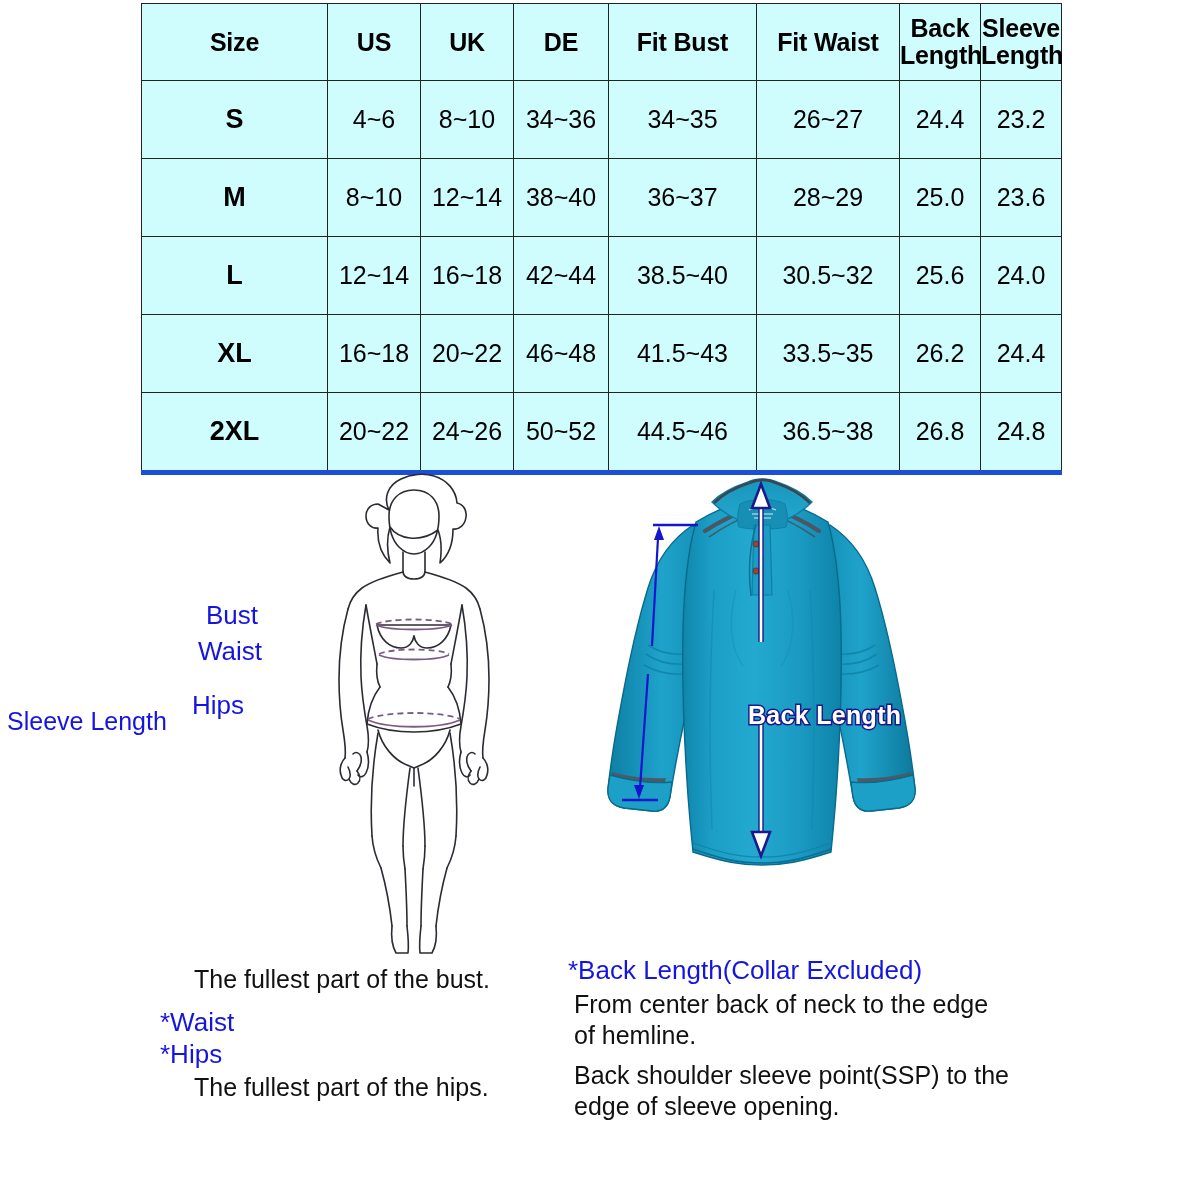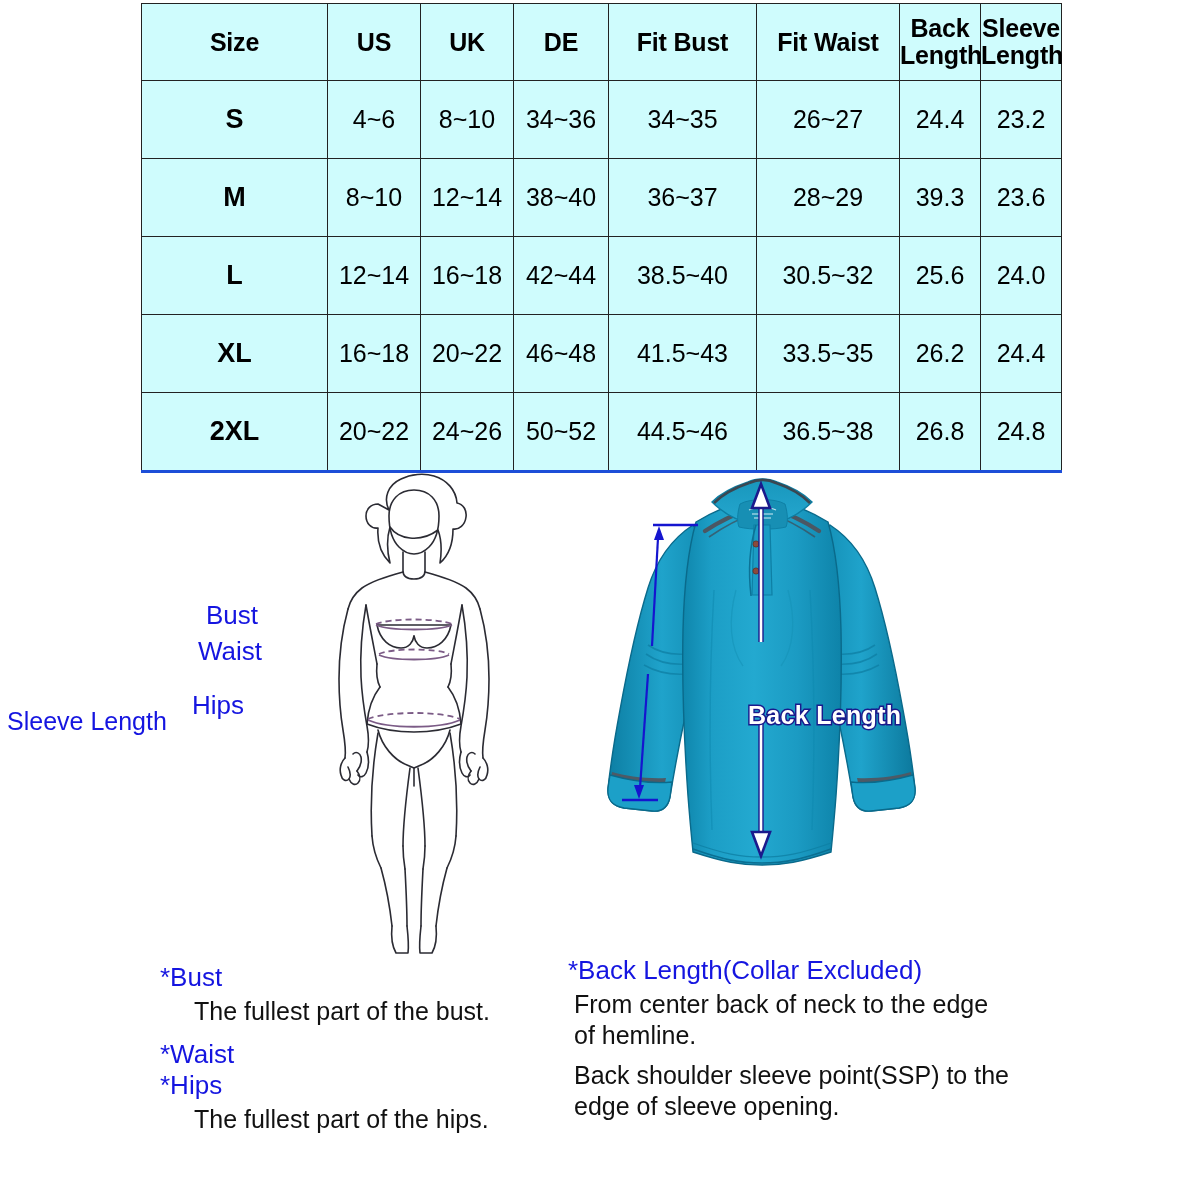--- a/index.html
+++ b/index.html
@@ -51,21 +51,21 @@
     font-size: 25px;
   }
   table.size-table tbody td.sz {
     font-weight: bold;
     font-size: 27px;
   }
   table.size-table tbody td.it {
     font-size: 25px;
   }
   table.size-table tbody tr:last-child td {
-    border-bottom: 3px solid #1d4ed8;
+    border-bottom: 5px solid #1d4ed8;
   }
   
   col.c-size   { width: 186px; }
   col.c-us     { width: 93px; }
   col.c-uk     { width: 93px; }
   col.c-de     { width: 95px; }
   col.c-bust   { width: 148px; }
   col.c-waist  { width: 143px; }
   col.c-back   { width: 81px; }
   col.c-sleeve { width: 81px; }
@@ -195,21 +195,21 @@
         <td>24.4</td>
         <td>23.2</td>
       </tr>
       <tr>
         <td class="sz">M</td>
         <td class="it">8~10</td>
         <td class="it">12~14</td>
         <td class="it">38~40</td>
         <td>36~37</td>
         <td>28~29</td>
-        <td>39.3</td>
+        <td>25.0</td>
         <td>23.6</td>
       </tr>
       <tr>
         <td class="sz">L</td>
         <td class="it">12~14</td>
         <td class="it">16~18</td>
         <td class="it">42~44</td>
         <td>38.5~40</td>
         <td>30.5~32</td>
         <td>25.6</td>
@@ -481,21 +481,20 @@
 
       <polygon points="261,386 252,362 270,362" fill="#ffffff" stroke="#1a1a8c" stroke-width="2.6"></polygon>
     </g>
   </svg>
 </div>
 
 <span class="sleeve-label">Sleeve Length</span>
 <span class="backlen-label">Back Length</span>
 
 <div class="legend legend-left">
-  <p class="term">*Bust</p>
   <p class="desc">The fullest part of the bust.</p>
   <p class="term">*Waist</p>
   <p class="term">*Hips</p>
   <p class="desc">The fullest part of the hips.</p>
 </div>
 
 <div class="legend legend-right">
   <p class="term">*Back Length(Collar Excluded)</p>
   <p class="desc">
     <span>From center back of neck to the edge</span><br>

